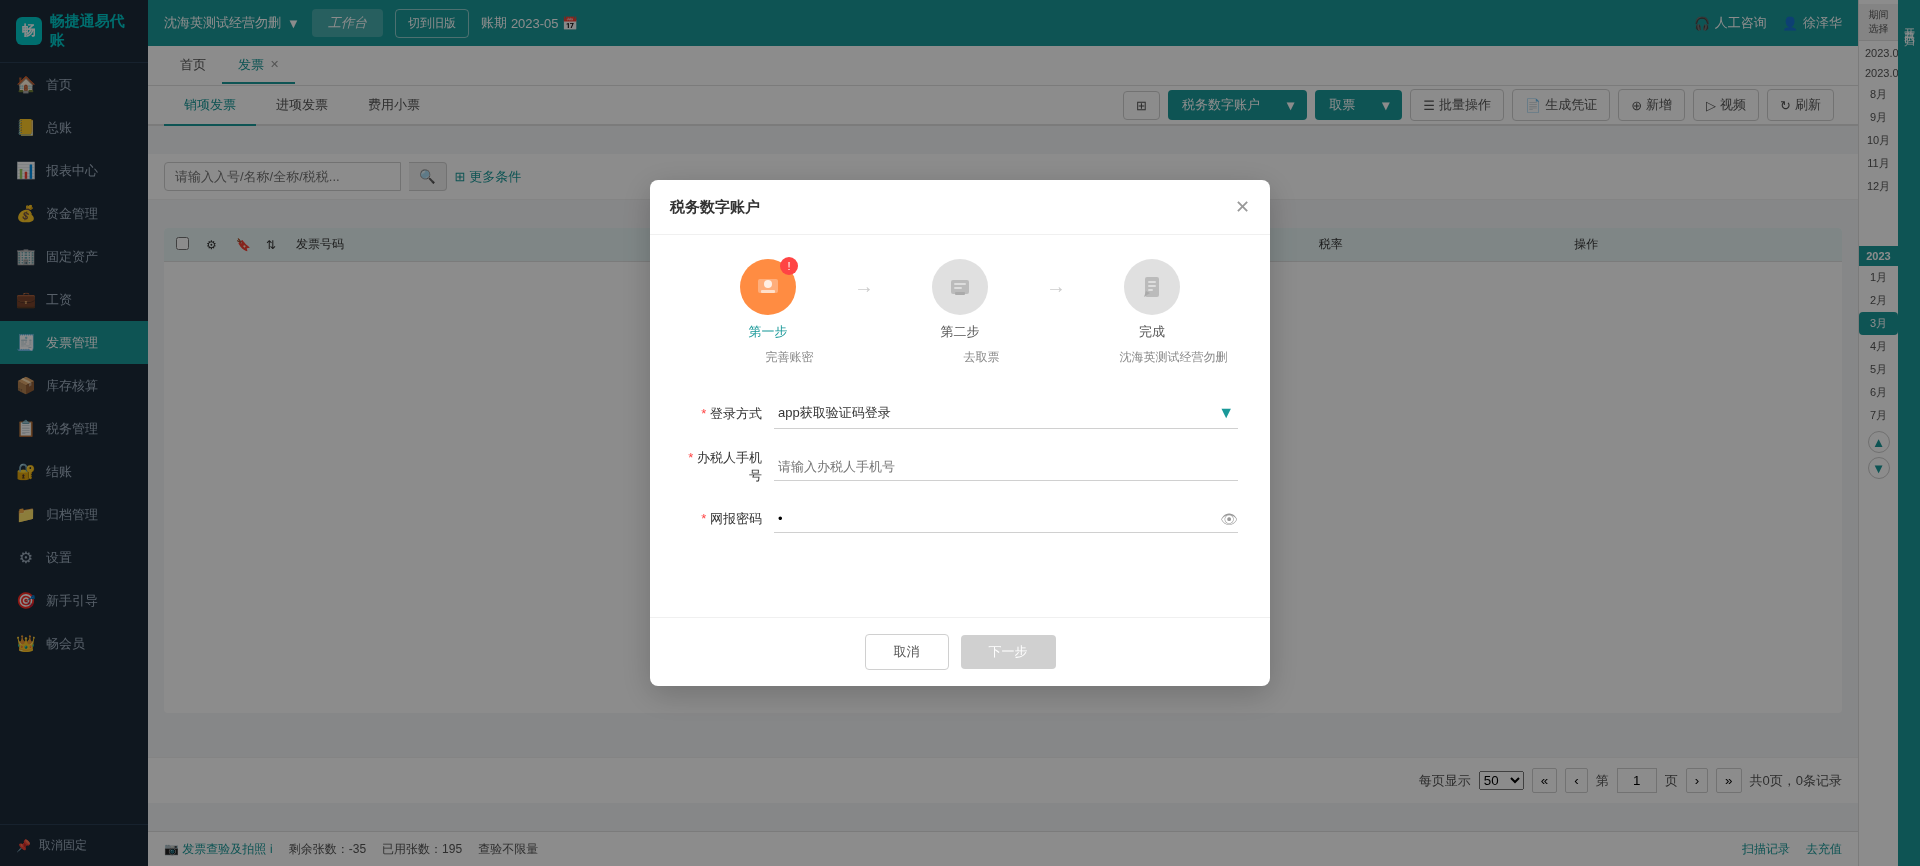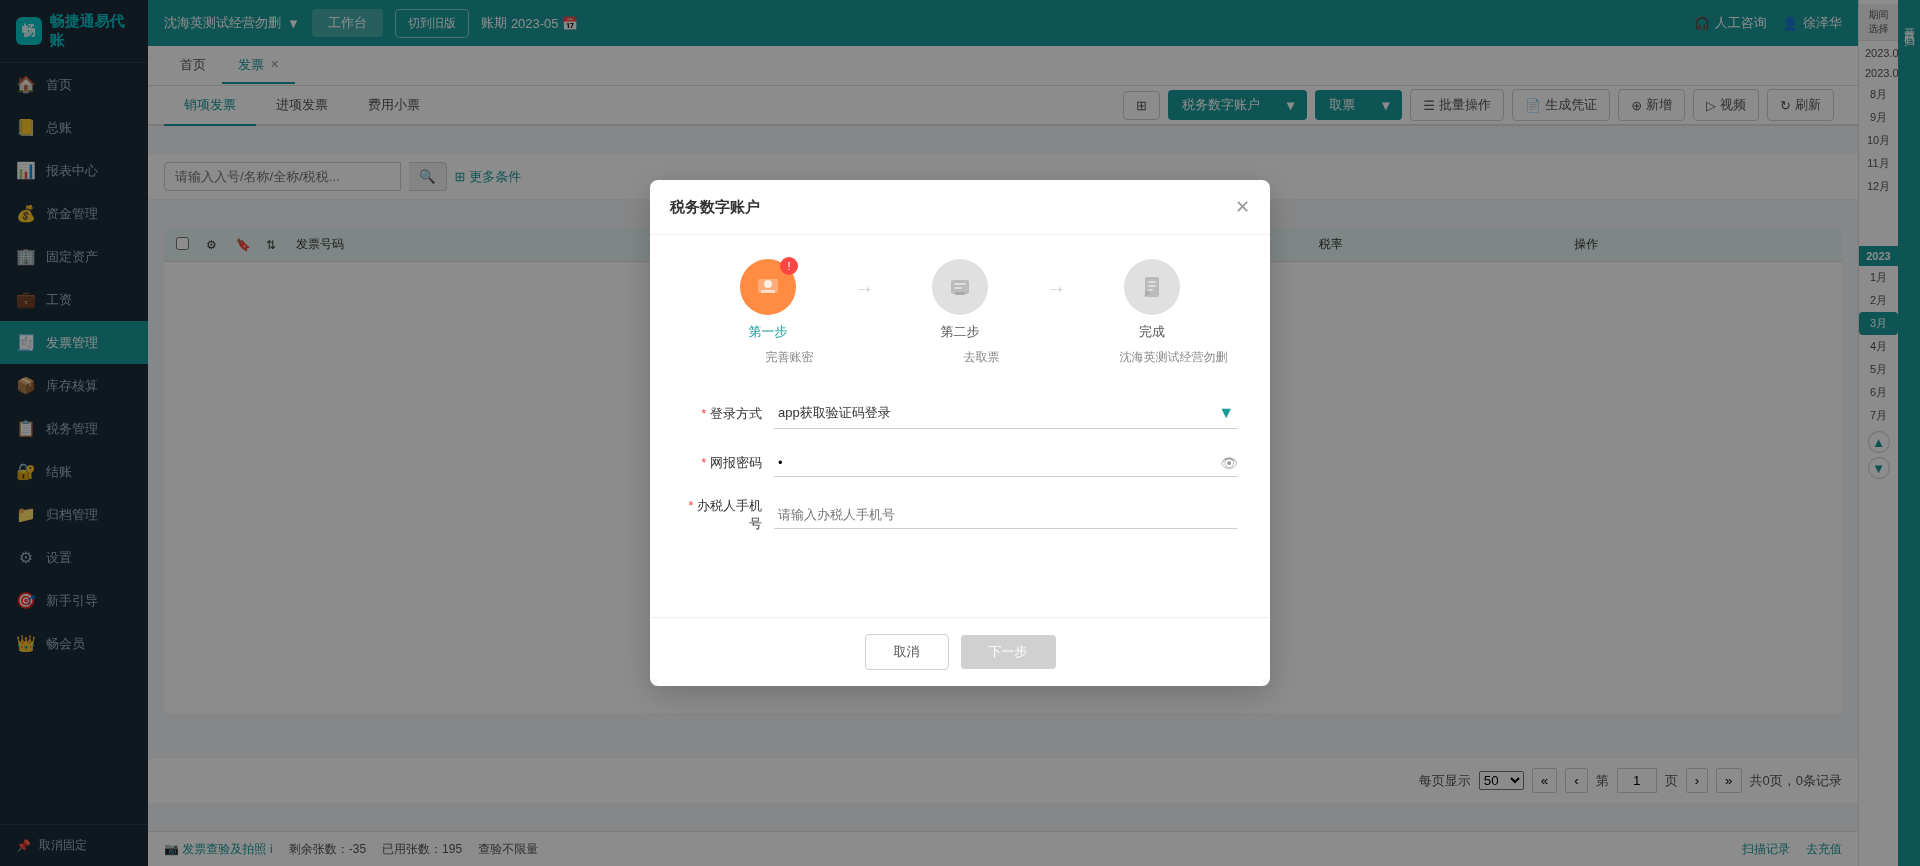--- a/index.html
+++ b/index.html
@@ -17,21 +17,21 @@
     .sidebar-item-icon { font-size: 16px; width: 20px; text-align: center; }
     .sidebar-bottom { margin-top: auto; padding: 12px 16px; display: flex; align-items: center; gap: 8px; color: #a0b0c0; font-size: 12px; cursor: pointer; border-top: 1px solid #2a3f54; }
 
     
     .main { flex: 1; display: flex; flex-direction: column; overflow: hidden; }
 
     
     .topbar { background: #1a9999; display: flex; align-items: center; padding: 6px 16px; height: 46px; gap: 12px; }
     .company-select { display: flex; align-items: center; gap: 6px; color: white; font-size: 13px; cursor: pointer; }
     .company-name { color: white; font-size: 13px; }
-    .workbench-btn { background: rgba(255,255,255,0.2); color: white; border: none; padding: 5px 16px; border-radius: 4px; cursor: pointer; font-size: 13px; }
+    .workbench-btn { background: rgba(255,255,255,0.2); color: white; border: none; padding: 5px 16px; border-radius: 4px; cursor: pointer; font-size: 13px; font-style: italic; }
     .switch-old-btn { background: transparent; color: white; border: 1px solid rgba(255,255,255,0.5); padding: 5px 12px; border-radius: 4px; cursor: pointer; font-size: 12px; }
     .period-text { color: white; font-size: 13px; display: flex; align-items: center; gap: 4px; }
     .topbar-right { margin-left: auto; display: flex; align-items: center; gap: 16px; color: white; font-size: 13px; }
     .user-service { display: flex; align-items: center; gap: 4px; cursor: pointer; }
 
     
     .tabbar { background: white; border-bottom: 1px solid #e0e0e0; display: flex; align-items: center; padding: 0 16px; height: 40px; }
     .tab-item { padding: 8px 16px; cursor: pointer; font-size: 13px; color: #555; border-bottom: 2px solid transparent; display: flex; align-items: center; gap: 6px; }
     .tab-item.active { color: #1a9999; border-bottom-color: #1a9999; background: white; }
     .tab-close { color: #999; font-size: 11px; }
@@ -426,32 +426,32 @@
 
       <div class="form-row">
         <span class="form-label required">登录方式</span>
         <div class="form-select">
           <span class="form-select-value">app获取验证码登录</span>
           <span class="form-select-arrow">▼</span>
         </div>
       </div>
 
       <div class="form-row">
+        <span class="form-label required">办税人手机号</span>
+        <input type="text" class="form-control" placeholder="请输入办税人手机号" style="">
+      </div>
+
+      <div class="form-row">
         <span class="form-label required">网报密码</span>
         <div class="form-input-wrapper">
           <input type="password" class="form-input-inner" value="a" style="">
           <span class="form-input-eye">👁</span>
         </div>
       </div>
 
-      <div class="form-row">
-        <span class="form-label required">办税人手机号</span>
-        <input type="text" class="form-control" placeholder="请输入办税人手机号" style="">
-      </div>
-
       <div style="height: 40px;"></div>
     </div>
 
     <div class="modal-footer">
       <button class="btn-cancel">取消</button>
       <button class="btn-next">下一步</button>
     </div>
   </div>
 </div>
 

